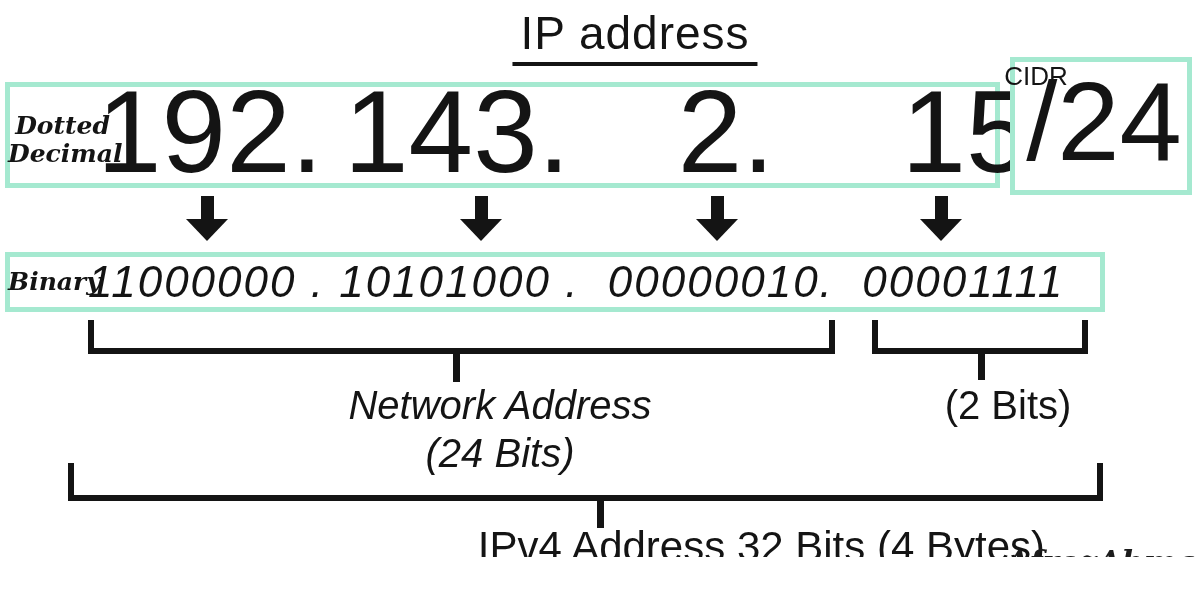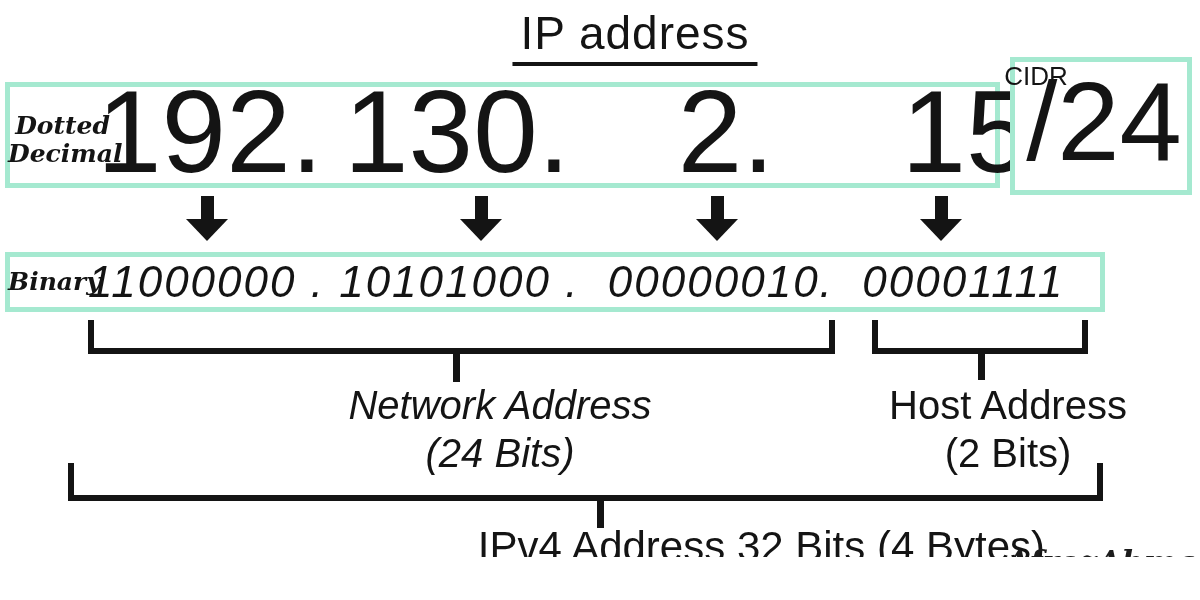--- a/index.html
+++ b/index.html
@@ -79,21 +79,21 @@
 <div class="canvas">
 
   <div class="title">IP address</div>
 
   <div class="mint-box box-decimal"></div>
   <div class="script-label dd-label">
     <div>Dotted</div>
     <div>Decimal</div>
   </div>
   <span class="octet octet-1">192.</span>
-  <span class="octet octet-2">130.</span>
+  <span class="octet octet-2">143.</span>
   <span class="octet octet-3">2.</span>
   <span class="octet octet-4">15</span>
 
   <div class="mint-box box-cidr"></div>
   <div class="cidr-label">CIDR</div>
   <div class="cidr-value">/24</div>
 
   <div class="arrow arrow-1">
       <div class="stem"></div>
       <div class="head"></div>
@@ -118,21 +118,20 @@
   <div class="bracket bracket-network"></div>
   <div class="tick tick-network"></div>
   <div class="bracket bracket-host"></div>
   <div class="tick tick-host"></div>
 
   <div class="anno anno-network">
     <div>Network Address</div>
     <div>(24 Bits)</div>
   </div>
   <div class="anno anno-host">
-    <div>Host Address</div>
     <div>(2 Bits)</div>
   </div>
 
   <div class="bracket bracket-total"></div>
   <div class="tick tick-total"></div>
   <div class="anno anno-total">IPv4 Address 32 Bits (4 Bytes)</div>
 
   <div class="signature">AfrozAhmad</div>
   <div class="sig-line"></div>
   <div class="sig-diamond"></div>

